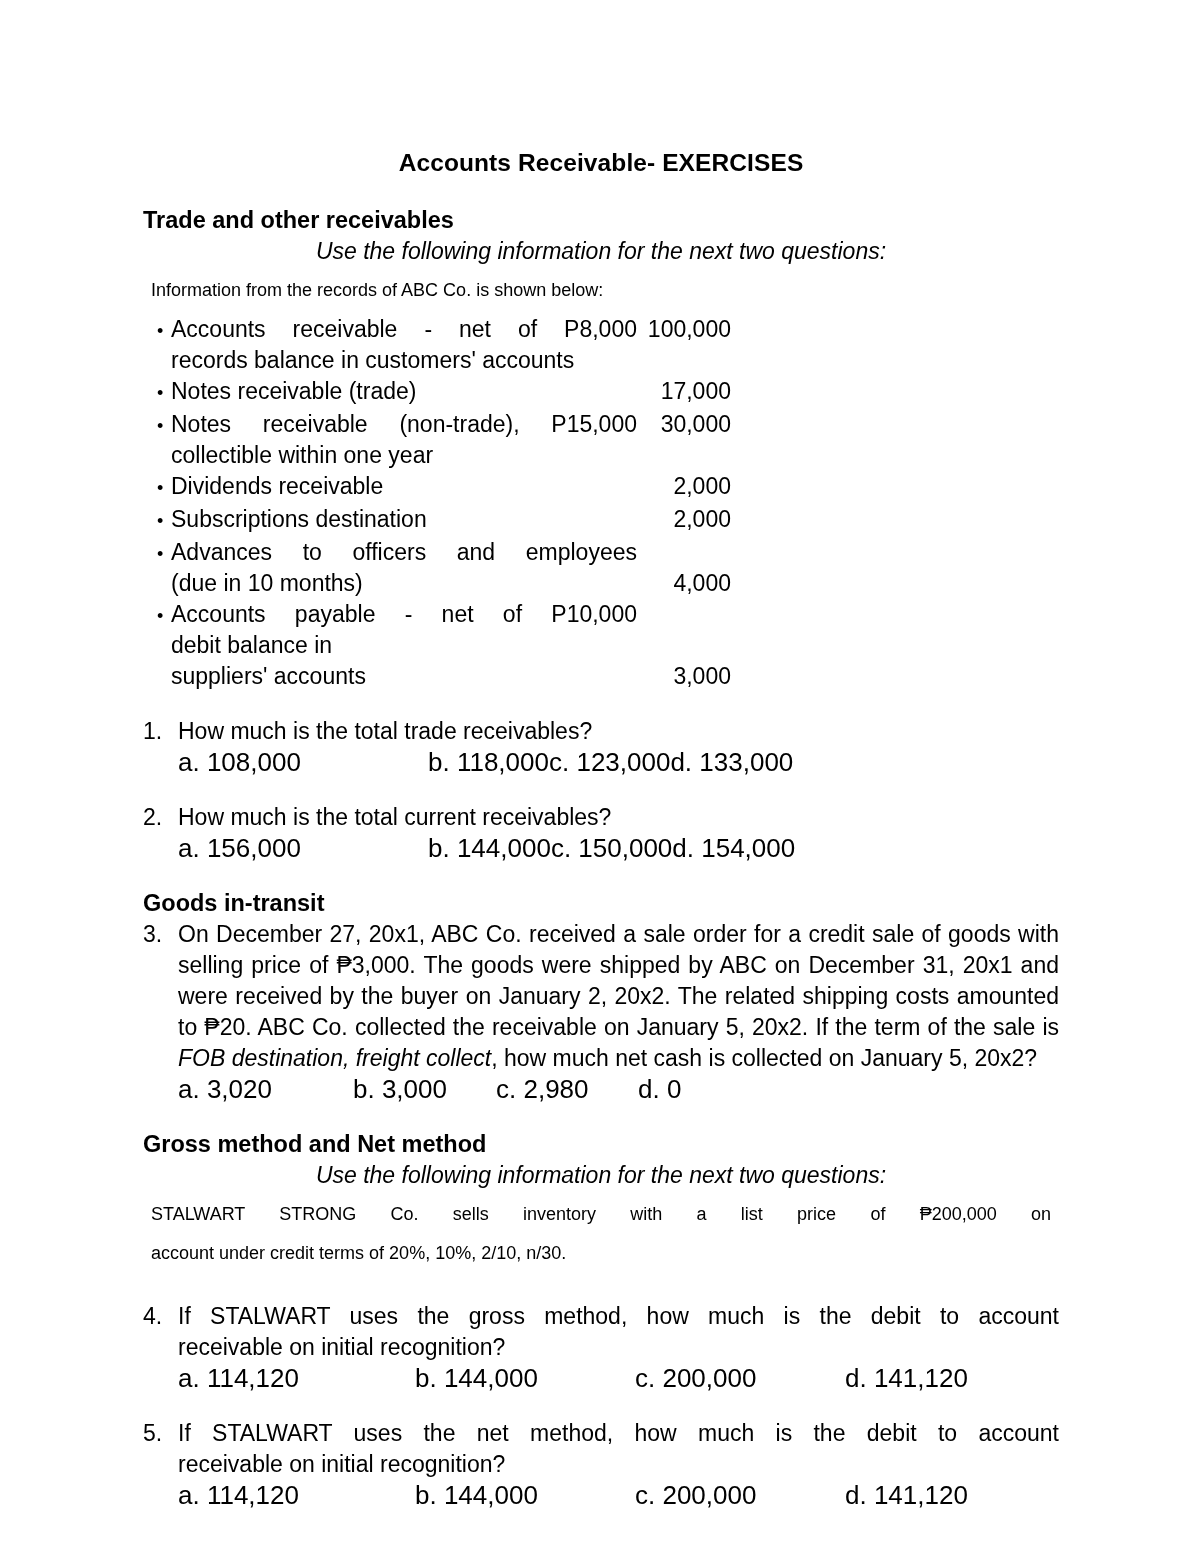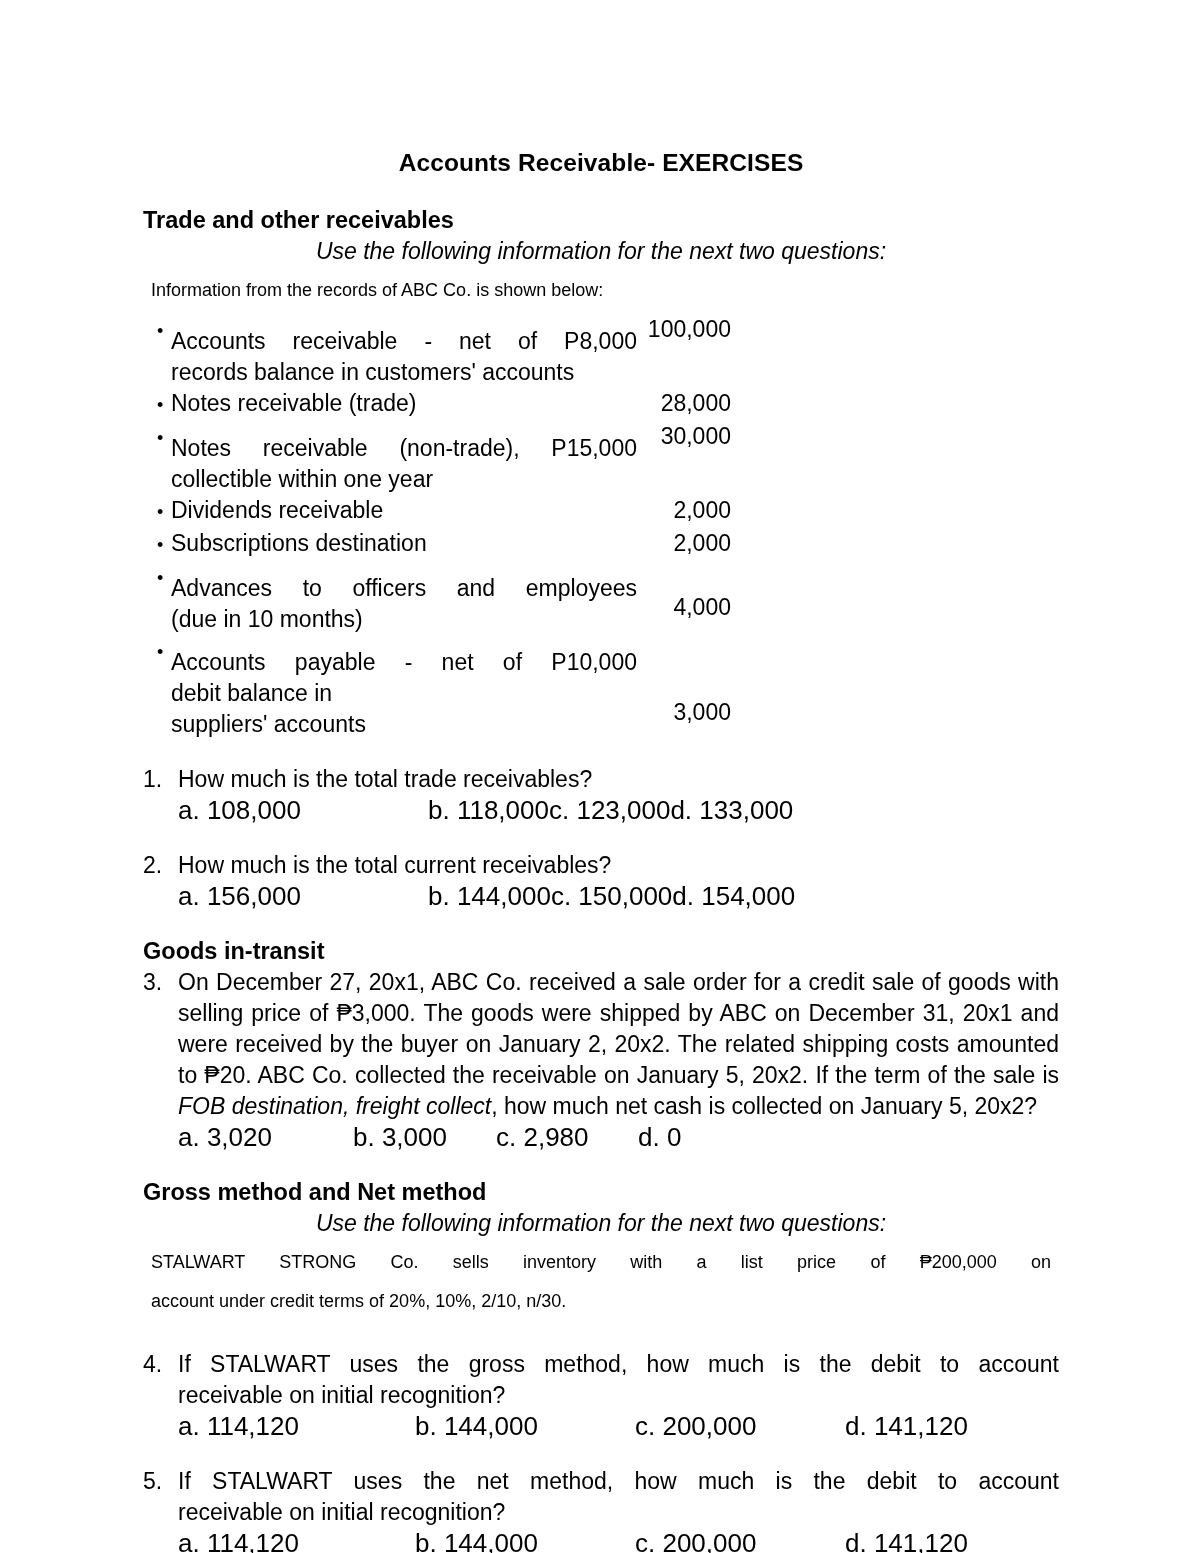--- a/index.html
+++ b/index.html
@@ -94,21 +94,20 @@
     text-align: justify;
     text-justify: inter-word;
     box-sizing: border-box;
     padding-right: 4px;
   }
   .label-col.nojust { text-align: left; }
   .label-col p { margin: 0; }
   .label-col p.just {
     text-align: justify;
     text-align-last: justify;
-    margin-top: 12px;
   }
   .value-col {
     flex: 0 0 90px;
     width: 90px;
     font-size: 23px;
     line-height: 31px;
     text-align: right;
     word-break: break-all;
     box-sizing: border-box;
   }
@@ -194,21 +193,21 @@
           <p>records balance in customers' accounts</p>
         </span>
         <span class="value-col">100,000</span>
       </li>
 
       <li class="data-row">
         <span class="bullet-col"><span class="bullet-dot">•</span></span>
         <span class="label-col nojust">
           <p>Notes receivable (trade)</p>
         </span>
-        <span class="value-col">28,000</span>
+        <span class="value-col">17,000</span>
       </li>
 
       <li class="data-row">
         <span class="bullet-col"><span class="bullet-dot">•</span></span>
         <span class="label-col">
           <p class="just">Notes receivable (non-trade), P15,000</p>
           <p>collectible within one year</p>
         </span>
         <span class="value-col">30,000</span>
       </li>

